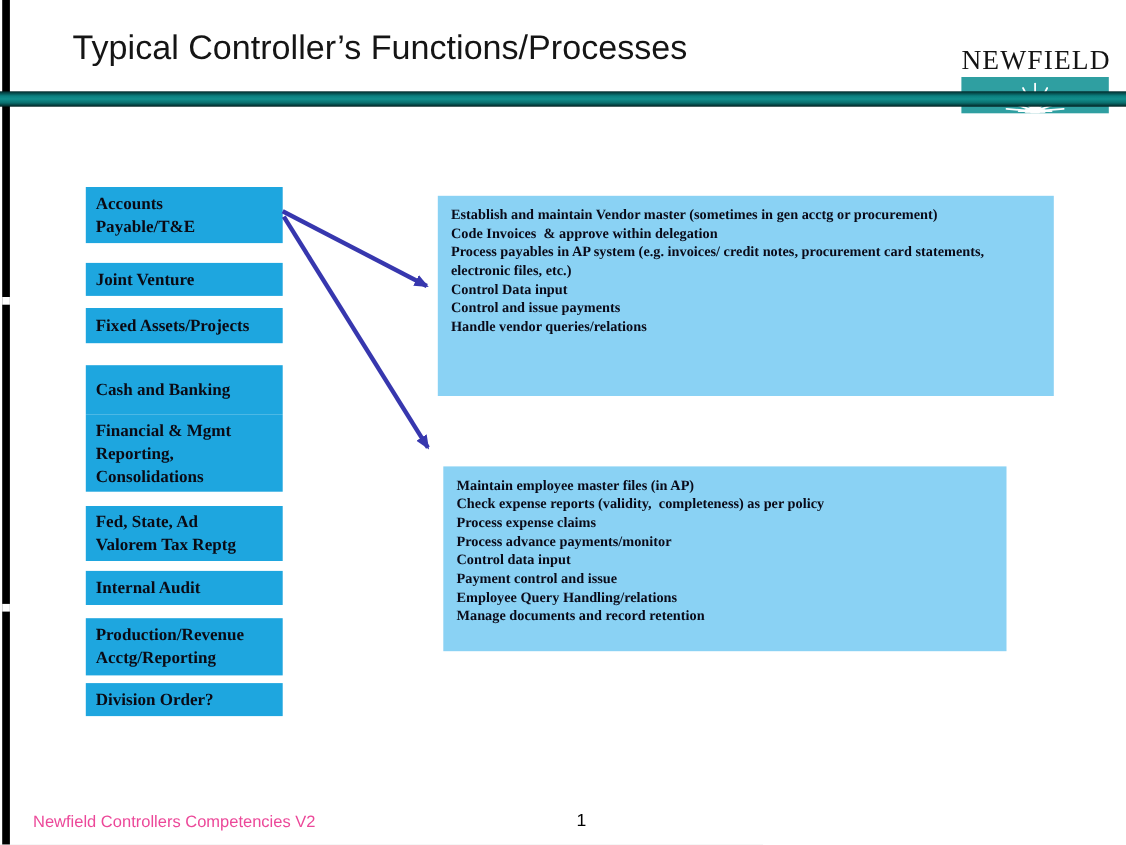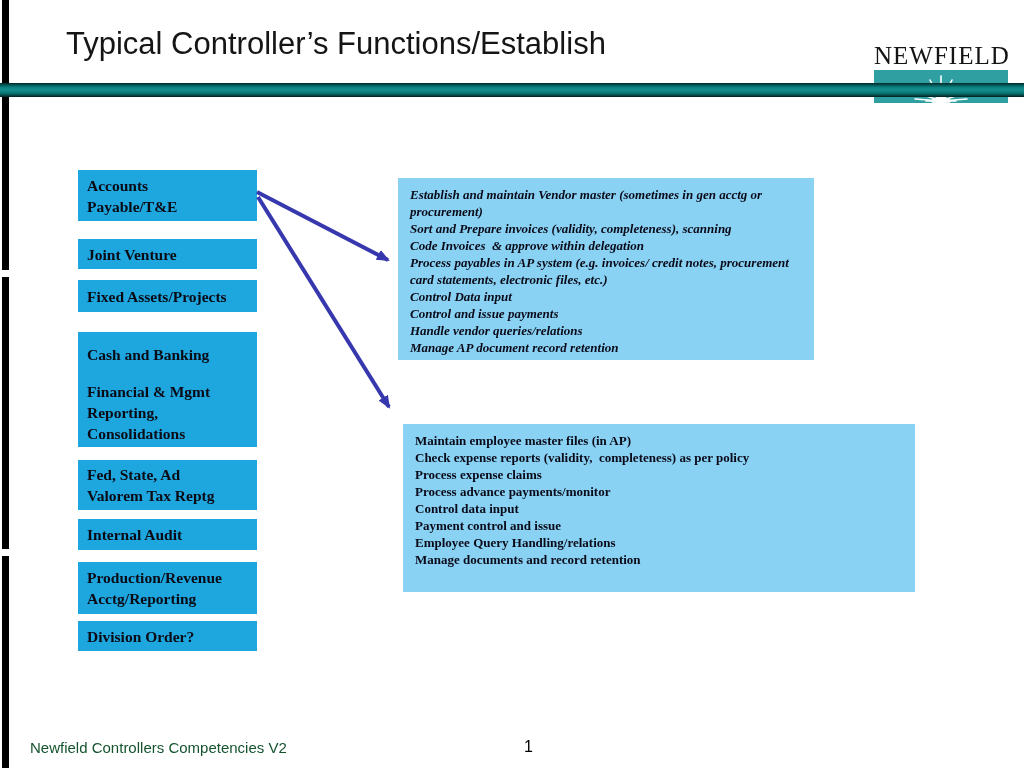--- a/index.html
+++ b/index.html
@@ -41,39 +41,39 @@
     font-size:15.5px; line-height:21px; padding:0 6px 0 9px;
     display:flex; align-items:center; white-space:pre-line;
   }
   
   .panel{
     position:absolute; box-sizing:border-box;
     background:var(--panel,#8ad2f4);
     color:#0a0a18; font-family:"Liberation Serif", serif; font-weight:700;
     font-size:13px; line-height:17px; padding:8px 8px 4px 12px;
   }
-  .panel1{left:398px; top:178px; width:416px; height:182px;font-style:italic;}
+  .panel1{left:398px; top:178px; width:560px; height:182px;}
   .panel2{left:403px; top:424px; width:512px; height:168px;}
   .pline{white-space:pre-wrap;}
   
   .arrows{position:absolute; left:0; top:0; pointer-events:none;}
   
-  .footer-left{position:absolute; left:30px; top:739px; font-size:15px; color:#14532d;}
+  .footer-left{position:absolute; left:30px; top:739px; font-size:15px; color:#ec4899;}
   .footer-page{position:absolute; left:524px; top:738px; font-size:16px; color:#000;}
 </style>
 </head>
 <body>
 
 <div class="slide">
 
   <div class="left-bar"></div>
   <div class="bar-gap g1"></div>
   <div class="bar-gap g2"></div>
 
-  <div class="title">Typical Controller’s Functions/Establish</div>
+  <div class="title">Typical Controller’s Functions/Processes</div>
 
   <div class="logo">
     <div class="logo-text">NEWFIELD</div>
     <div class="logo-rect">
       <svg width="134" height="33" viewBox="0 0 134 33">
         <g stroke="#ffffff" stroke-width="1.6" stroke-linecap="round">
           <line x1="67" y1="31" x2="67" y2="6"></line>
           <line x1="67" y1="31" x2="56" y2="10"></line>
           <line x1="67" y1="31" x2="78" y2="10"></line>
           <line x1="67" y1="31" x2="49" y2="16"></line>
@@ -113,27 +113,25 @@
       <marker id="ah" markerUnits="userSpaceOnUse" markerWidth="16" markerHeight="13" refX="11" refY="5.5" orient="auto">
         <path d="M0,0 L13,5.5 L0,11 Z" fill="#3737ae"></path>
       </marker>
     </defs>
     <line x1="257" y1="192" x2="388" y2="260" stroke="#3737ae" stroke-width="4" marker-end="url(#ah)"></line>
     <line x1="258" y1="197" x2="389" y2="407" stroke="#3737ae" stroke-width="4" marker-end="url(#ah)"></line>
   </svg>
 
   <div class="panel panel1">
     <div class="pline">Establish and maintain Vendor master (sometimes in gen acctg or procurement)</div>
-    <div class="pline">Sort and Prepare invoices (validity, completeness), scanning</div>
     <div class="pline">Code Invoices  &amp; approve within delegation</div>
     <div class="pline">Process payables in AP system (e.g. invoices/ credit notes, procurement card statements, electronic files, etc.)</div>
     <div class="pline">Control Data input</div>
     <div class="pline">Control and issue payments</div>
     <div class="pline">Handle vendor queries/relations</div>
-    <div class="pline">Manage AP document record retention</div>
   </div>
 
   <div class="panel panel2">
     <div class="pline">Maintain employee master files (in AP)</div>
     <div class="pline">Check expense reports (validity,  completeness) as per policy</div>
     <div class="pline">Process expense claims</div>
     <div class="pline">Process advance payments/monitor</div>
     <div class="pline">Control data input</div>
     <div class="pline">Payment control and issue</div>
     <div class="pline">Employee Query Handling/relations</div>

